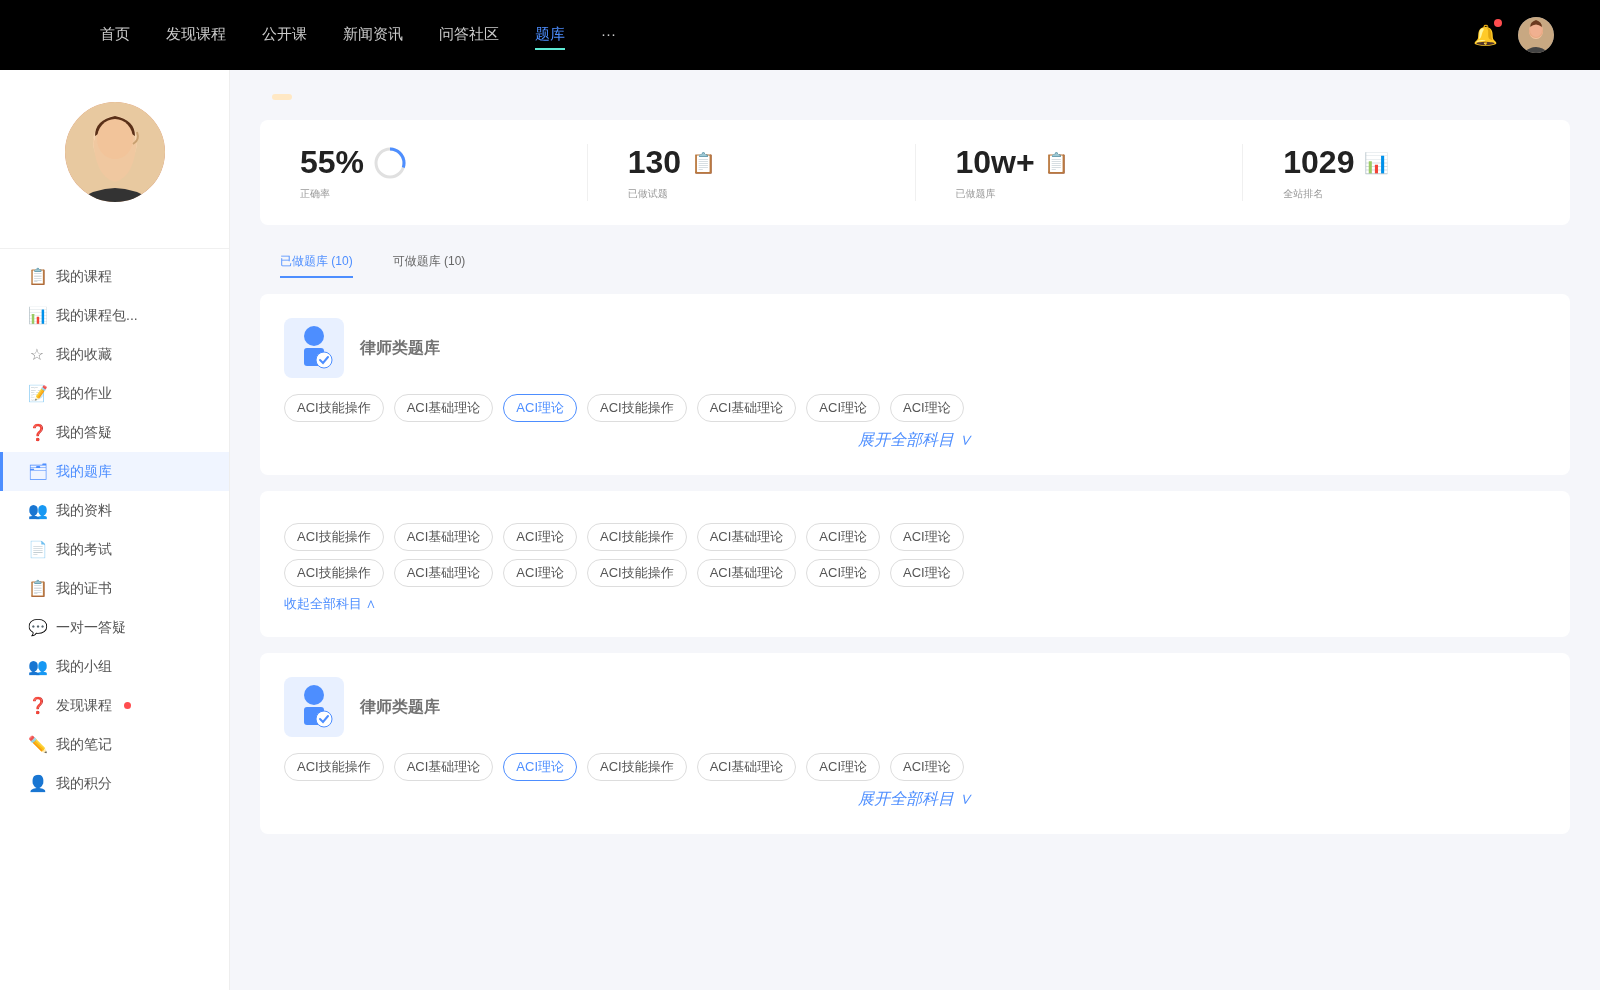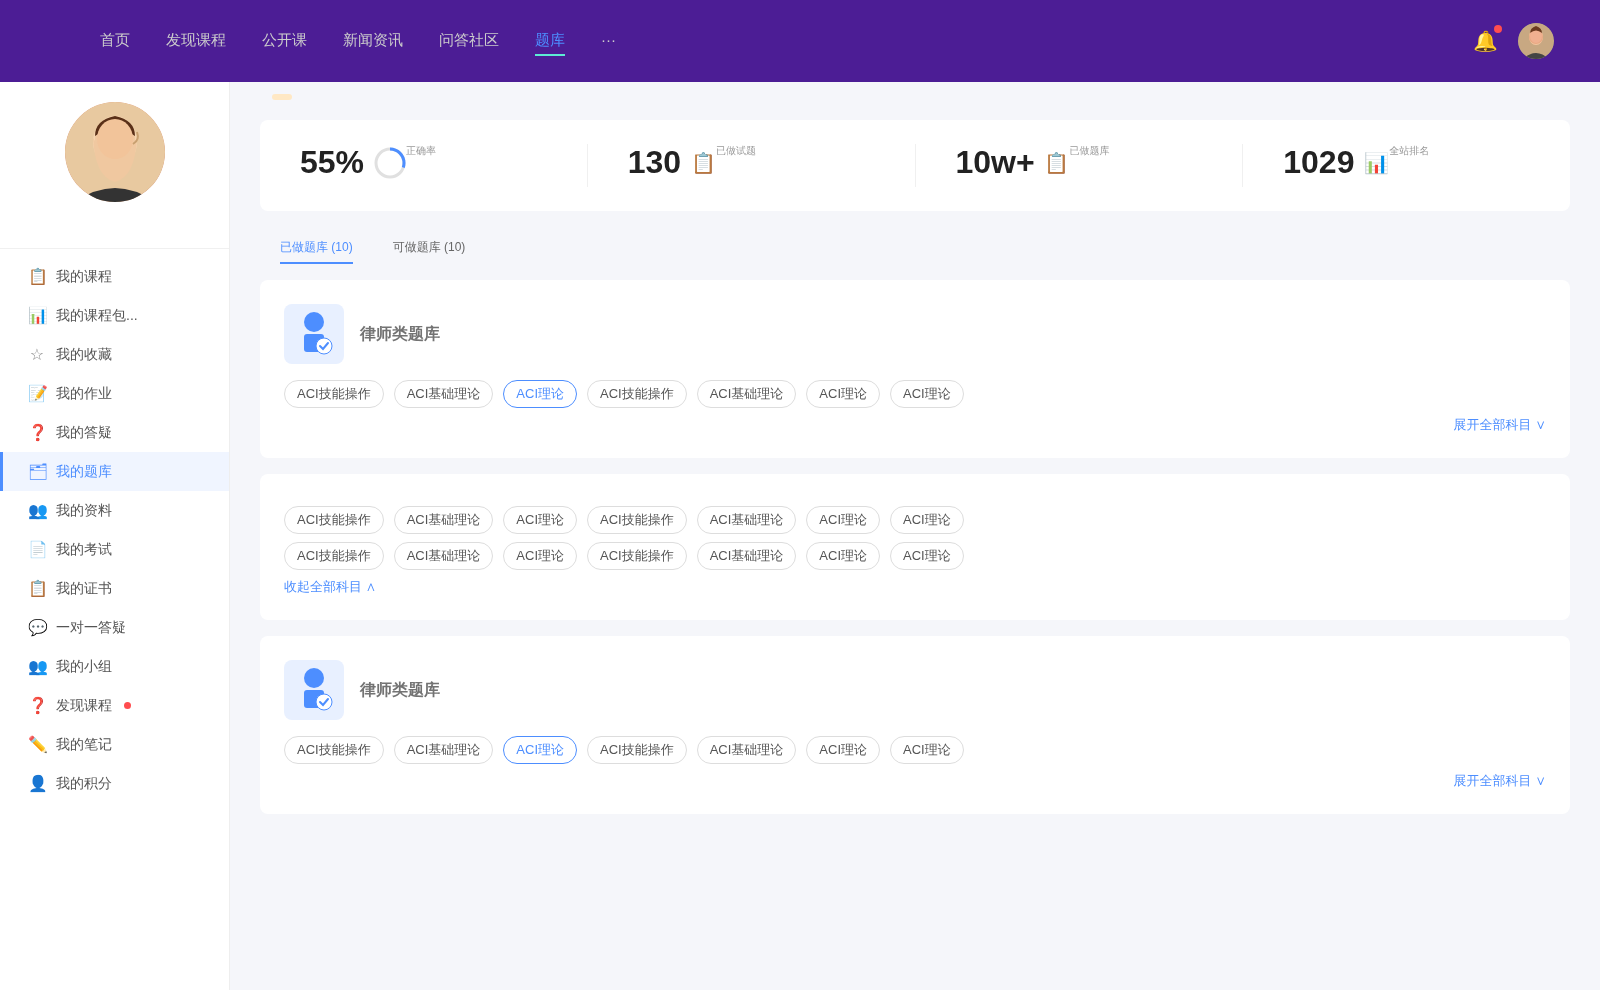--- a/index.html
+++ b/index.html
@@ -1,21 +1,21 @@
 <!DOCTYPE html>
 <html><head>
   <meta charset="utf-8">
   <style>
     * { box-sizing: border-box; margin: 0; padding: 0; }
     body { font-family: 'PingFang SC', 'Microsoft YaHei', sans-serif; background: #f0f2f5; color: #333; }
 
     
     .navbar {
-      background: #4c1d95;
-      height: 82px;
+      background: #000000;
+      height: 70px;
       display: flex;
       align-items: center;
       padding: 0 40px;
       position: fixed;
       top: 0; left: 0; right: 0;
       z-index: 100;
     }
     .navbar-logo {
       color: white;
       font-size: 28px;
@@ -194,21 +194,21 @@
     .stats-bar {
       background: #fff;
       border-radius: 8px;
       display: flex;
       padding: 24px 0;
       margin-bottom: 20px;
     }
     .stat-item {
       flex: 1;
       display: flex;
-      flex-direction: row;
+      flex-direction: column;
       align-items: flex-start;
       padding: 0 40px;
       border-right: 1px solid #f0f0f0;
     }
     .stat-item:last-child { border-right: none; }
     .stat-top {
       display: flex;
       align-items: center;
       gap: 10px;
       margin-bottom: 6px;
@@ -296,25 +296,26 @@
       border: 1px solid #ddd;
       border-radius: 16px;
       color: #555;
       cursor: pointer;
     }
     .tag.active-tag {
       border-color: #4d8eff;
       color: #4d8eff;
     }
     .expand-link {
-      text-align: right;
+      text-align: center;
       color: #4d8eff;
-      font-size: 13px;
+      font-size: 16px;
       cursor: pointer;
       margin-top: 8px;
+      font-style: italic;
     }
     .collapse-link {
       text-align: left;
       color: #4d8eff;
       font-size: 13px;
       cursor: pointer;
       margin-top: 8px;
     }
   </style>
 </head>

